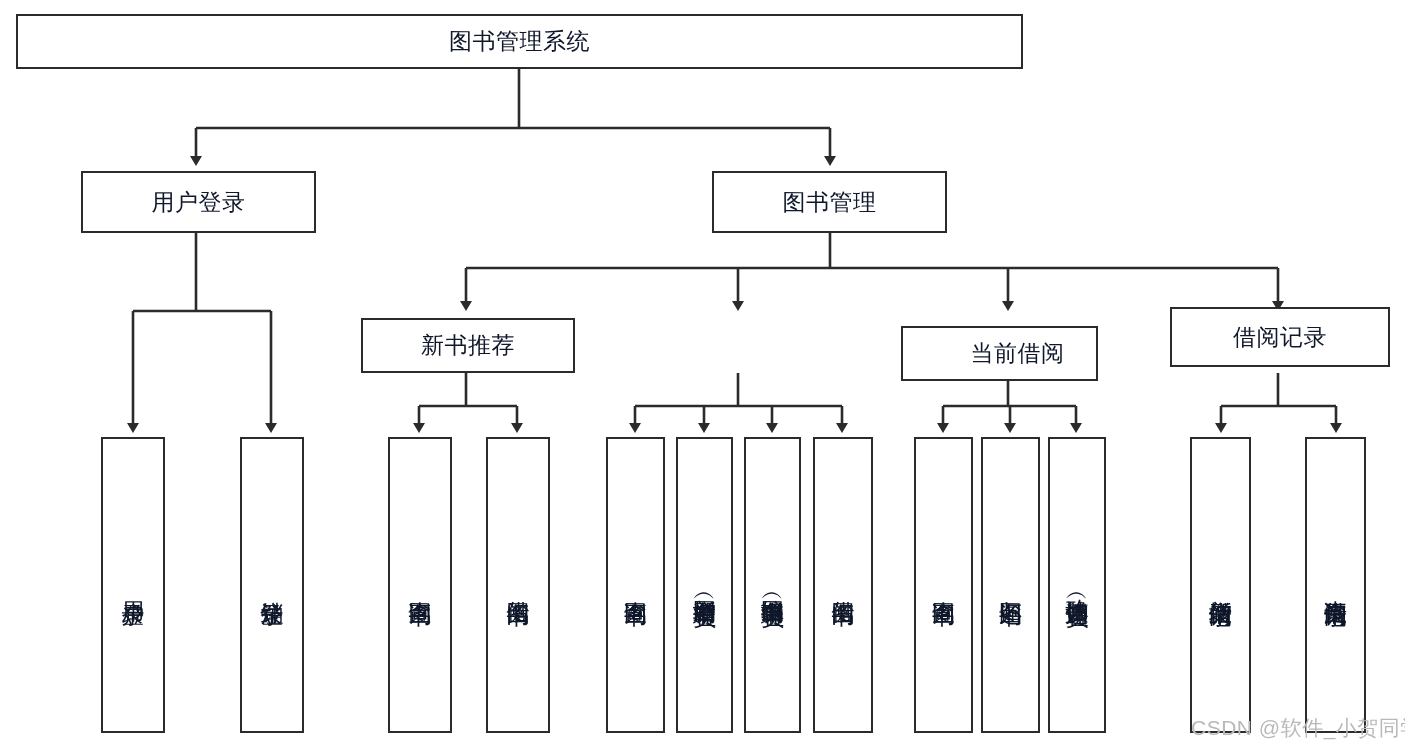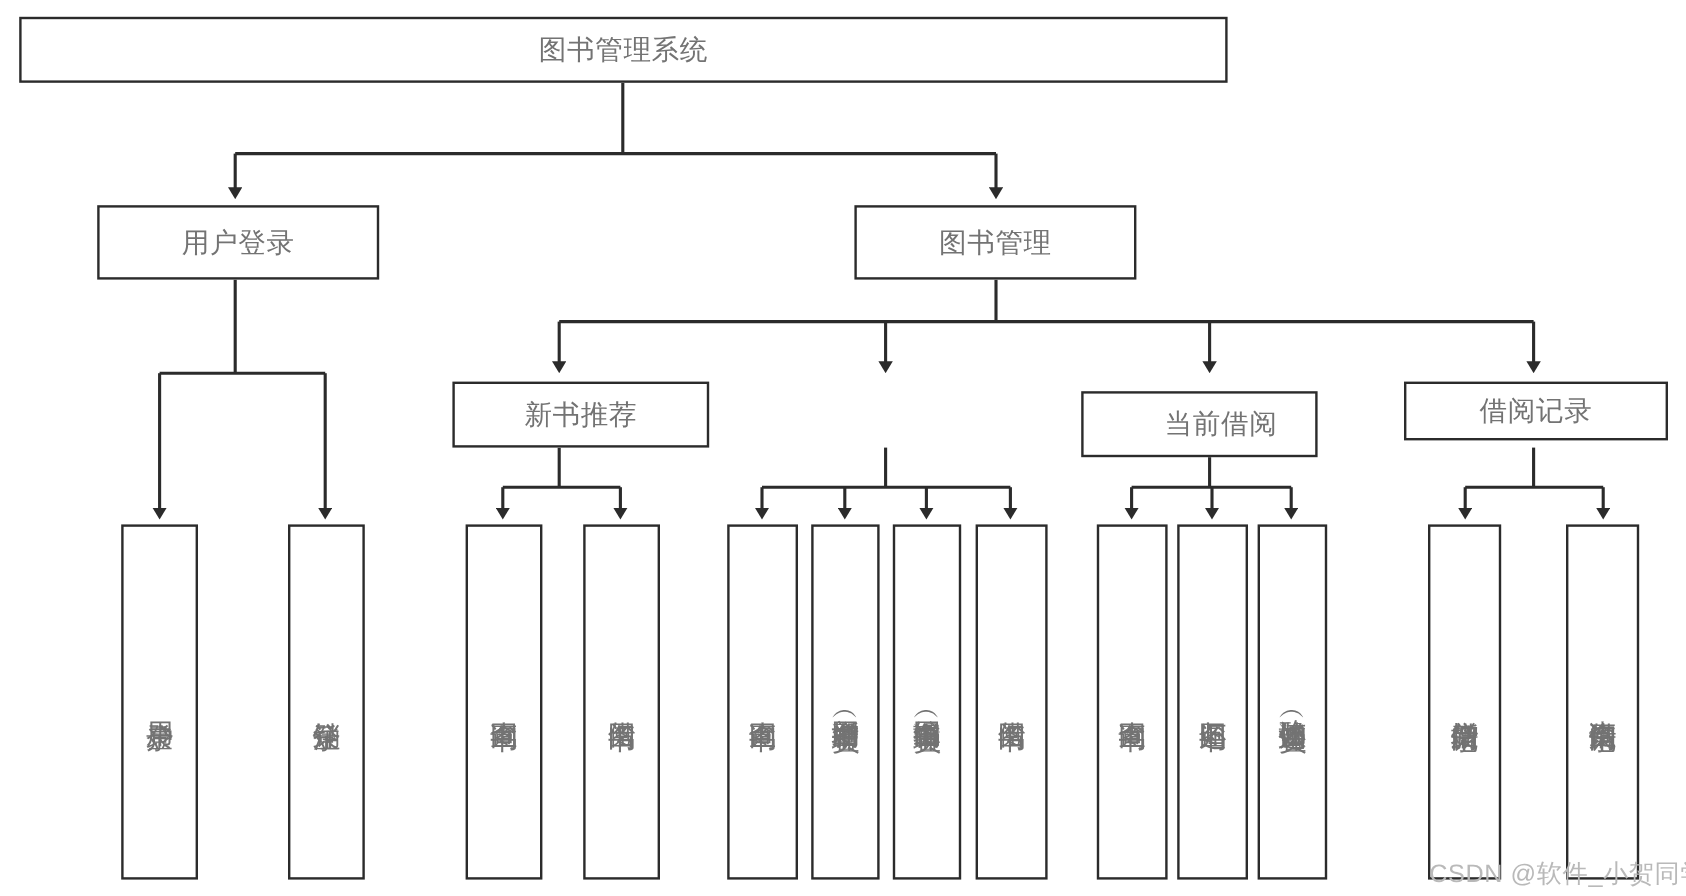--- a/index.html
+++ b/index.html
@@ -25,21 +25,21 @@
     height: 747px;
   }
   .node {
     position: absolute;
     box-sizing: border-box;
     border: 2px solid #2b2b2b;
     background: #ffffff;
     display: flex;
     align-items: center;
     justify-content: center;
-    color: #737373;
+    color: #0f172a;
   }
   .node.horiz {
     font-size: 23px;
     letter-spacing: 0.5px;
   }
   .node.vert {
     writing-mode: vertical-rl;
     text-orientation: upright;
     font-size: 23px;
     line-height: 1.18;
@@ -121,30 +121,30 @@
   </div>
 
   <div class="node horiz" style="left:81px; top:171px; width:235px; height:62px;">
     <span class="label">用户登录</span>
   </div>
 
   <div class="node horiz" style="left:712px; top:171px; width:235px; height:62px;align-items:center;">
     <span class="label">图书管理</span>
   </div>
 
-  <div class="node horiz" style="left:361px; top:318px; width:214px; height:55px;margin-left:16px;">
+  <div class="node horiz" style="left:361px; top:318px; width:214px; height:55px;">
     <span class="label">新书推荐</span>
   </div>
 
 
   <div class="node horiz" style="left:901px; top:326px; width:197px; height:55px;padding-left:36px;">
     <span class="label">当前借阅</span>
   </div>
 
-  <div class="node horiz" style="left:1170px; top:318px; width:220px; height:49px;">
+  <div class="node horiz" style="left:1170px; top:307px; width:220px; height:60px;">
     <span class="label">借阅记录</span>
   </div>
 
   <div class="node vert" style="left:101px; top:437px; width:64px; height:296px;">
     <span class="label">用户登录</span>
   </div>
 
   <div class="node vert" style="left:240px; top:437px; width:64px; height:296px;">
     <span class="label">注销登录</span>
   </div>

